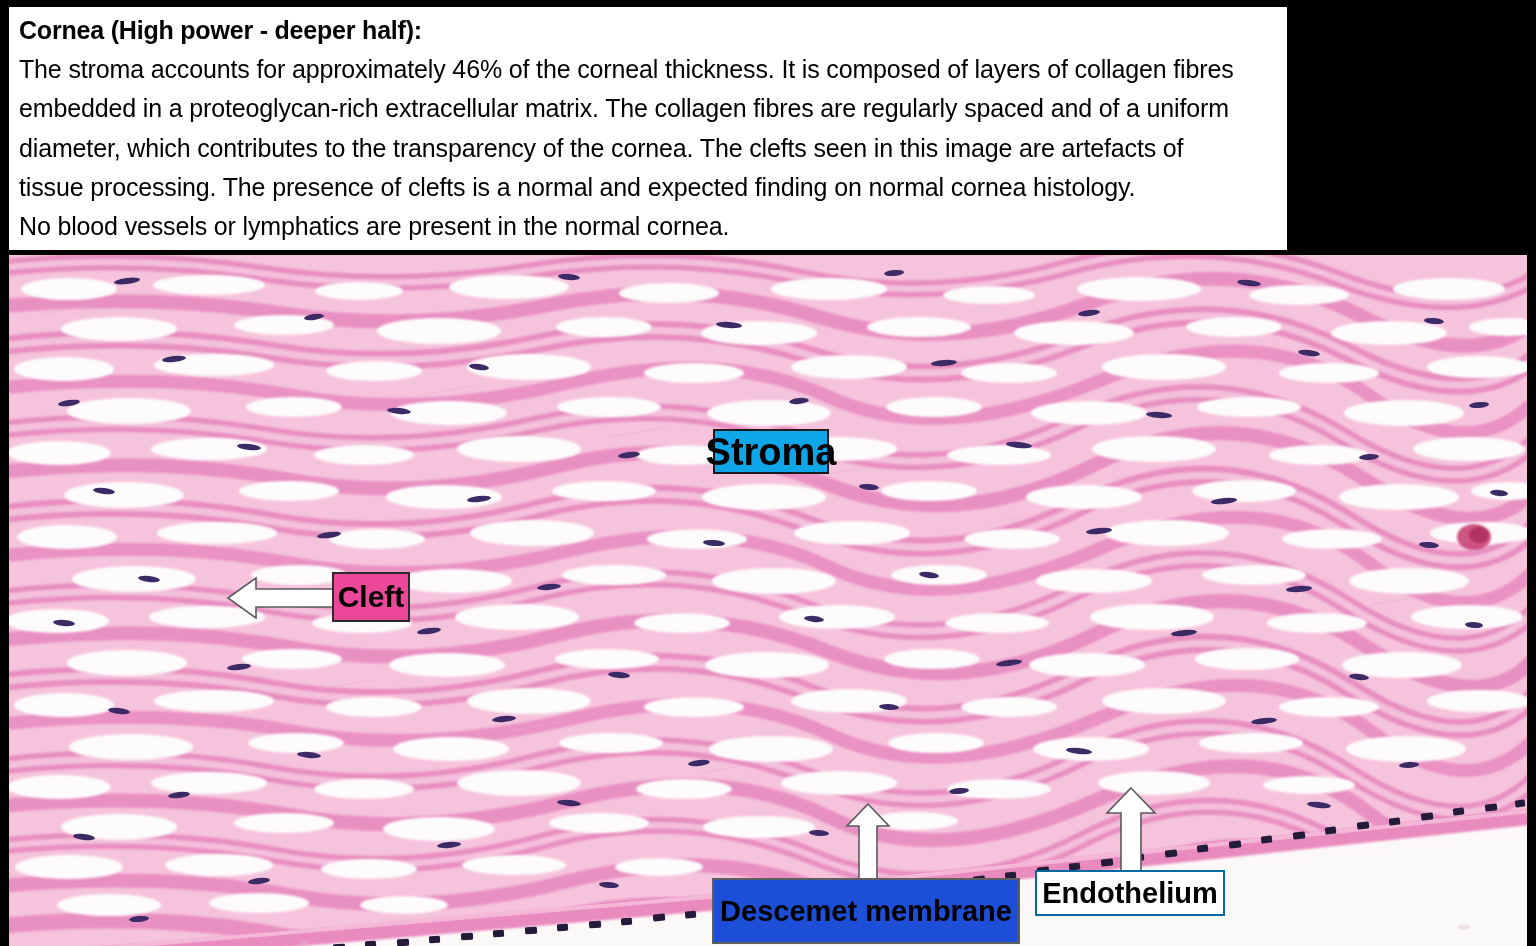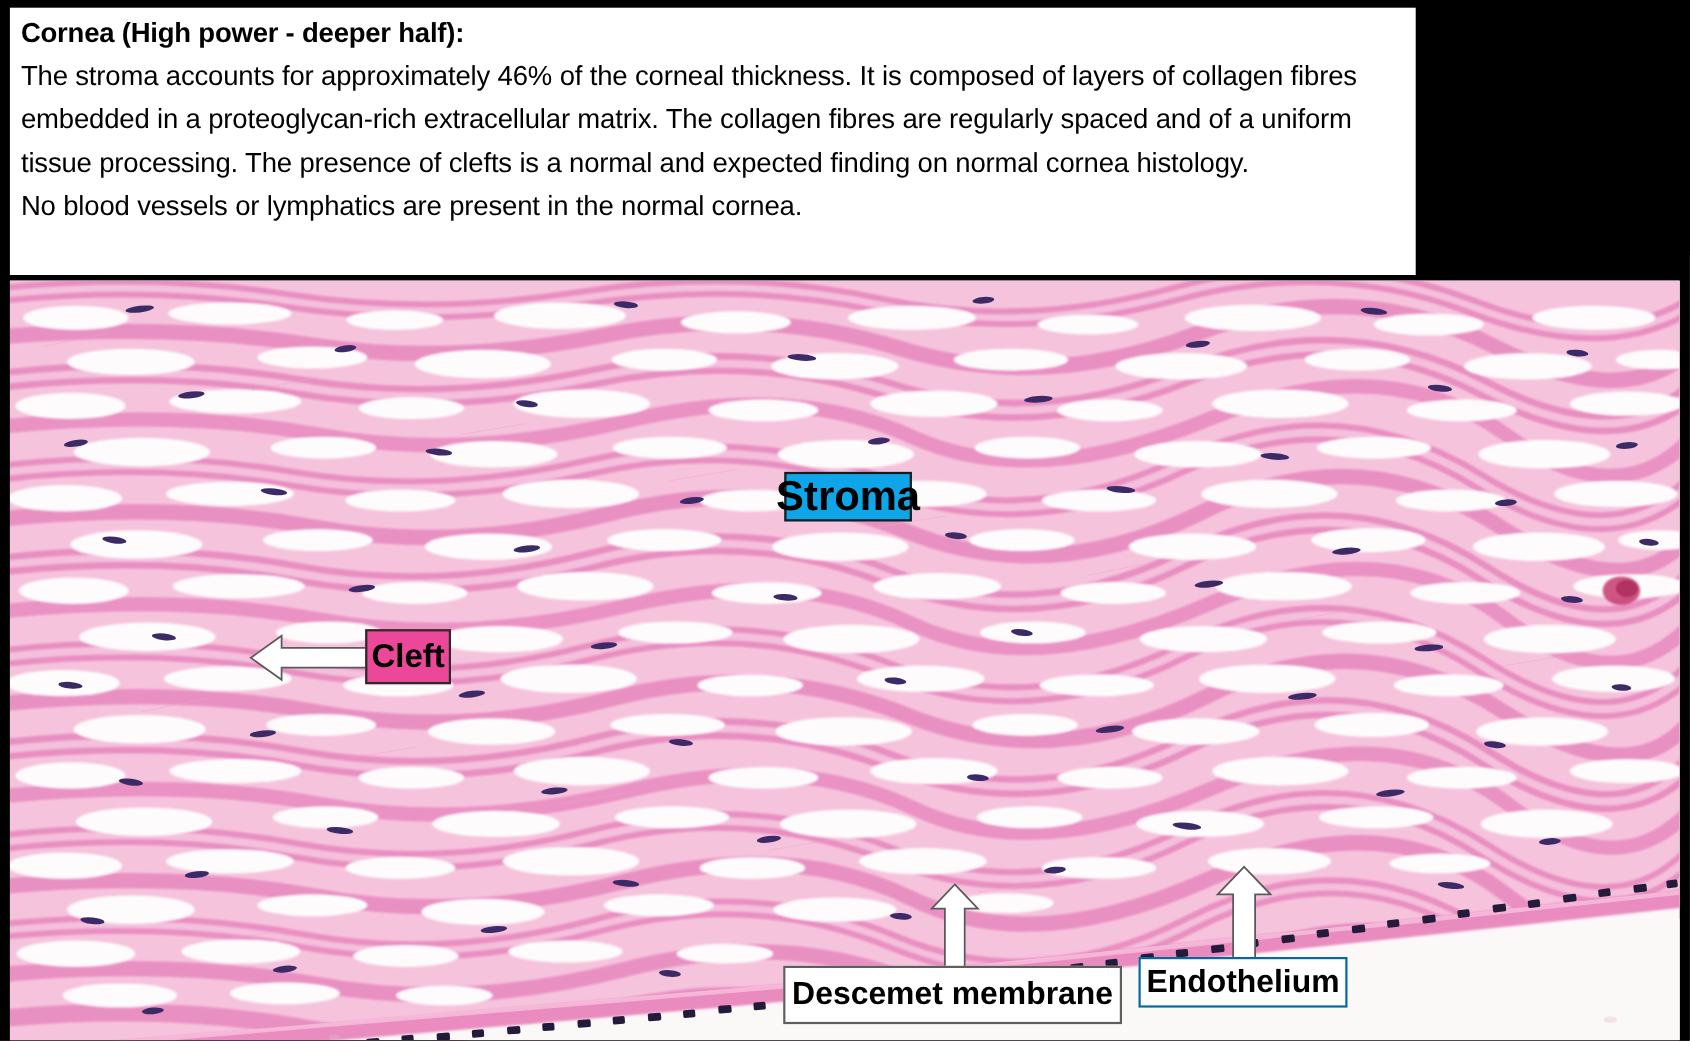--- a/index.html
+++ b/index.html
@@ -107,22 +107,22 @@
     height: 50px;
     background: #ec4899;
     border: 2px solid #2b2b2b;
     font-size: 30px;
   }
 
   #label-descemet {
     left: 712px;
     top: 878px;
     width: 308px;
-    height: 53px;
-    background: #ffffff;
+    height: 66px;
+    background: #1d4ed8;
     border: 2px solid #5e5e5e;
     font-size: 29px;
   }
 
   #label-endothelium {
     left: 1035px;
     top: 870px;
     width: 190px;
     height: 46px;
     background: #ffffff;
@@ -138,20 +138,21 @@
 </head>
 <body>
 
 <div id="slide">
 
   <div id="caption-panel">
     <div id="caption-title">Cornea (High power - deeper half):</div>
     <div id="caption-body">
       <span class="ln">The stroma accounts for approximately 46% of the corneal thickness. It is composed of layers of collagen fibres</span>
       <span class="ln">embedded in a proteoglycan-rich extracellular matrix. The collagen fibres are regularly spaced and of a uniform</span>
+      <span class="ln">diameter, which contributes to the transparency of the cornea. The clefts seen in this image are artefacts of</span>
       <span class="ln">tissue processing. The presence of clefts is a normal and expected finding on normal cornea histology.</span>
       <span class="ln">No blood vessels or lymphatics are present in the normal cornea.</span>
     </div>
   </div>
 
   <div id="micrograph">
     <svg viewBox="0 0 1518 691" preserveAspectRatio="none">
       <defs>
         <linearGradient id="bgGrad" x1="0" y1="0" x2="0" y2="1">
           <stop offset="0%" stop-color="#fbeff5"></stop>

